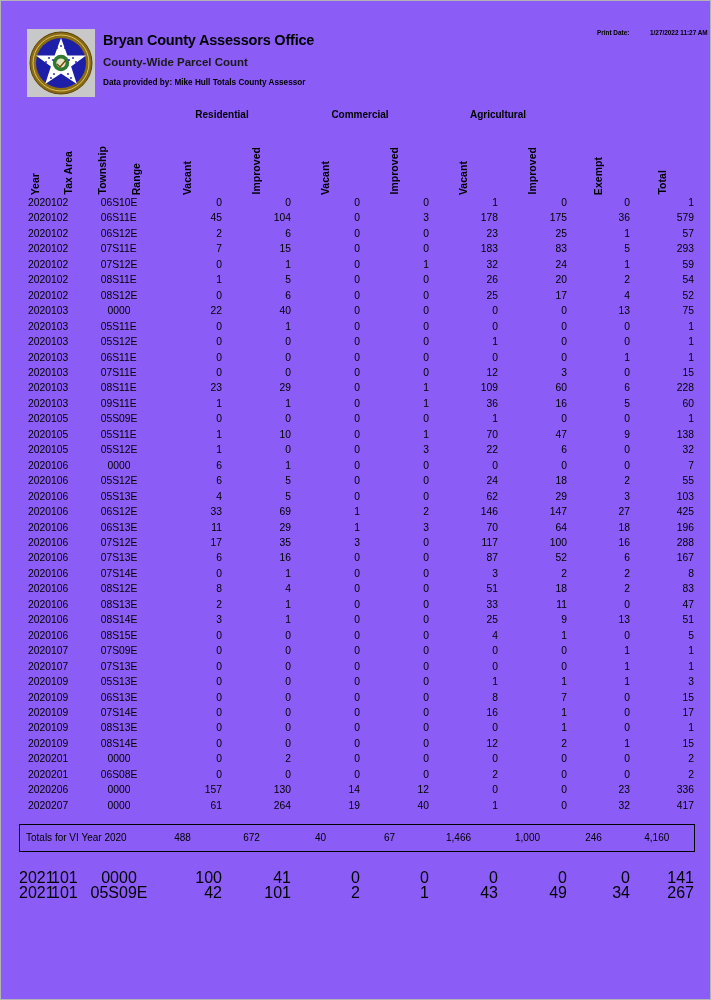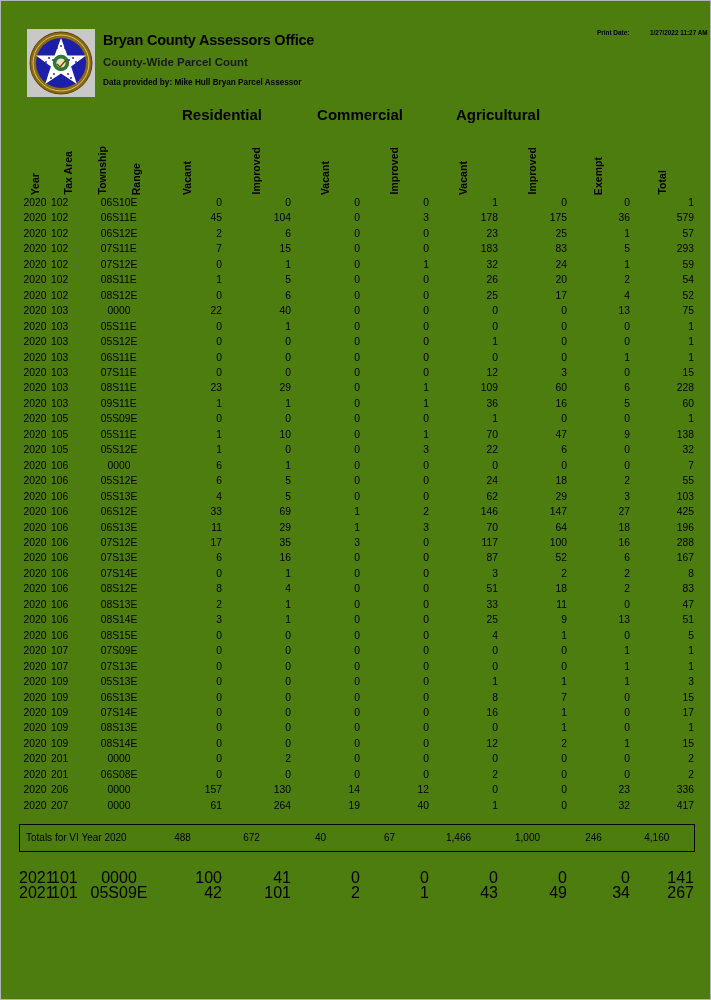--- a/index.html
+++ b/index.html
@@ -9,21 +9,21 @@
     background: #ffffff;
   }
   body {
     font-family: "Liberation Sans", sans-serif;
     color: #000000;
   }
   #page {
     position: relative;
     width: 711px;
     height: 1000px;
-    background: #4d7c0f;
+    background: #8b5cf6;
     border: 1px solid #b4b4b4;
     box-sizing: border-box;
     overflow: hidden;
   }
 
   
   .report-header {
     position: absolute;
     left: 0;
     top: 22px;
@@ -93,21 +93,21 @@
     padding: 0;
     margin: 0;
     border: 0;
   }
 
   
   .hdr-top td {
     height: 21px;
     vertical-align: middle;
     text-align: center;
-    font-size: 15px;
+    font-size: 10px;
     font-weight: bold;
   }
   .hdr-rot td {
     height: 70px;
     vertical-align: bottom;
   }
   .rot {
     writing-mode: vertical-rl;
     transform: rotate(180deg);
     font-size: 10.4px;
@@ -130,21 +130,21 @@
   .bx-r { border-right: 1.3px solid #000; }
   .grp-b { border-bottom: 1.1px solid #000; }
 
   
   .drow td {
     height: 15.45px;
     line-height: 15.45px;
     font-size: 10.3px;
     white-space: nowrap;
   }
-  .c-year   { text-align: center;  padding-left: 4px; }
+  .c-year   { text-align: right;  padding-left: 4px; }
   .c-tax    { text-align: left;  padding-left: 2px; }
   .c-town   { text-align: right;  padding-left: 4px; }
   .c-range  { text-align: left;  padding-left: 4px; }
   .num      { text-align: right; padding-right: 11px; }
 
   
   .totals-wrap {
     position: absolute;
     left: 18px;
     width: 675px;
@@ -216,21 +216,21 @@
           <circle cx="41" cy="45" r="1.1"></circle>
             <circle cx="44" cy="49" r="1.1"></circle>
         </g>
         <circle cx="34" cy="34" r="28" fill="none" stroke="#f0d878" stroke-width="0.8"></circle>
       </svg>
     </div>
 
     <div class="titles">
       <div class="org-title">Bryan County Assessors Office</div>
       <div class="report-title">County-Wide Parcel Count</div>
-      <div class="provided-by">Data provided by: Mike Hull Bryan Parcel Assessor</div>
+      <div class="provided-by">Data provided by: Mike Hull Totals County Assessor</div>
     </div>
 
     <div class="print-block">
       <span class="print-label">Print Date:</span>
       <span class="print-value">1/27/2022 11:27 AM</span>
     </div>
   </div>
 
   <table class="grid">
     <colgroup>

